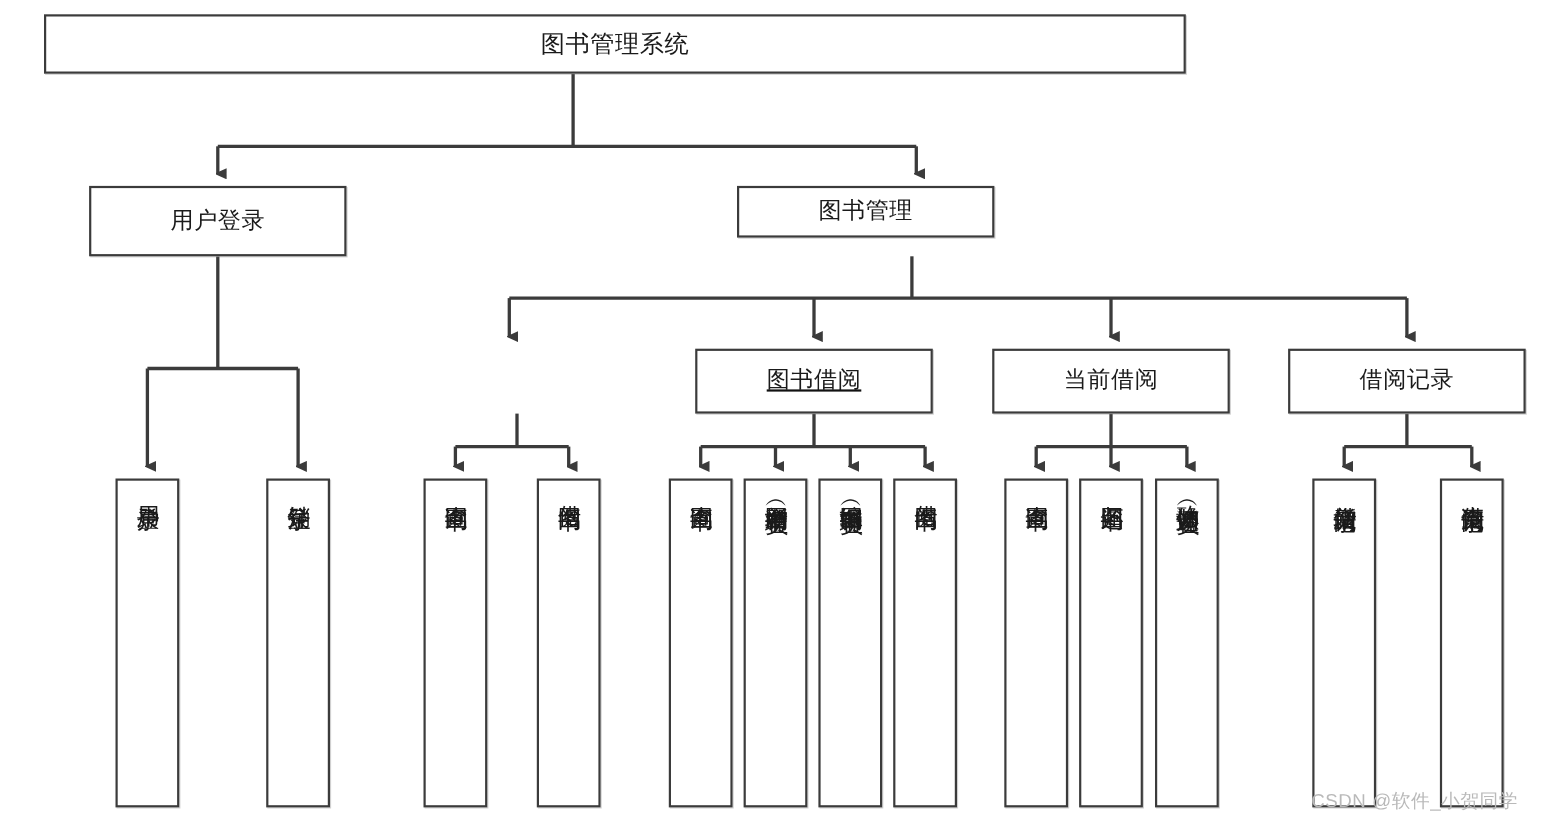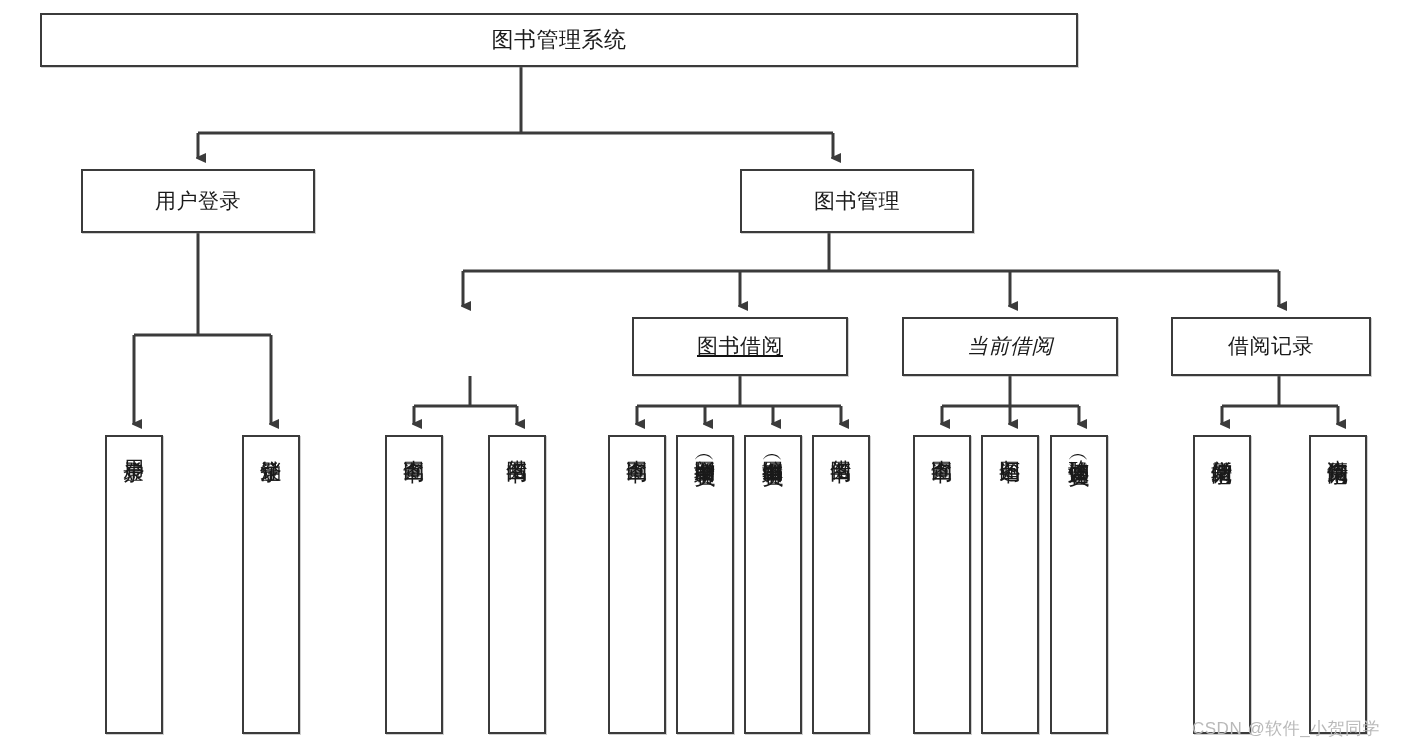--- a/index.html
+++ b/index.html
@@ -126,34 +126,34 @@
   </svg>
 
   <div class="node root" style="left:20px; top:13px; width:1038px; height:54px;margin-left:20px;">
     <span class="node-label">图书管理系统</span>
   </div>
 
   <div class="node level2" style="left:81px; top:169px; width:234px; height:64px;">
     <span class="node-label">用户登录</span>
   </div>
 
-  <div class="node level2" style="left:740px; top:169px; width:234px; height:64px;">
+  <div class="node level2" style="left:670px; top:169px; width:234px; height:47px;">
     <span class="node-label">图书管理</span>
   </div>
 
 
   <div class="node level3" style="left:632px; top:317px; width:216px; height:59px;text-decoration:underline;">
     <span class="node-label">图书借阅</span>
   </div>
 
-  <div class="node level3" style="left:902px; top:317px; width:216px; height:59px;font-style:italic;">
+  <div class="node level3" style="left:902px; top:317px; width:216px; height:59px;">
     <span class="node-label">当前借阅</span>
   </div>
 
-  <div class="node level3" style="left:1171px; top:317px; width:200px; height:59px;">
+  <div class="node level3" style="left:1171px; top:317px; width:216px; height:59px;">
     <span class="node-label">借阅记录</span>
   </div>
 
   <div class="node leaf" style="left:105px; top:435px; width:58px; height:299px;">
     <span class="node-label">用户登录</span>
   </div>
 
   <div class="node leaf" style="left:242px; top:435px; width:58px; height:299px;">
     <span class="node-label">注销登录</span>
   </div>

